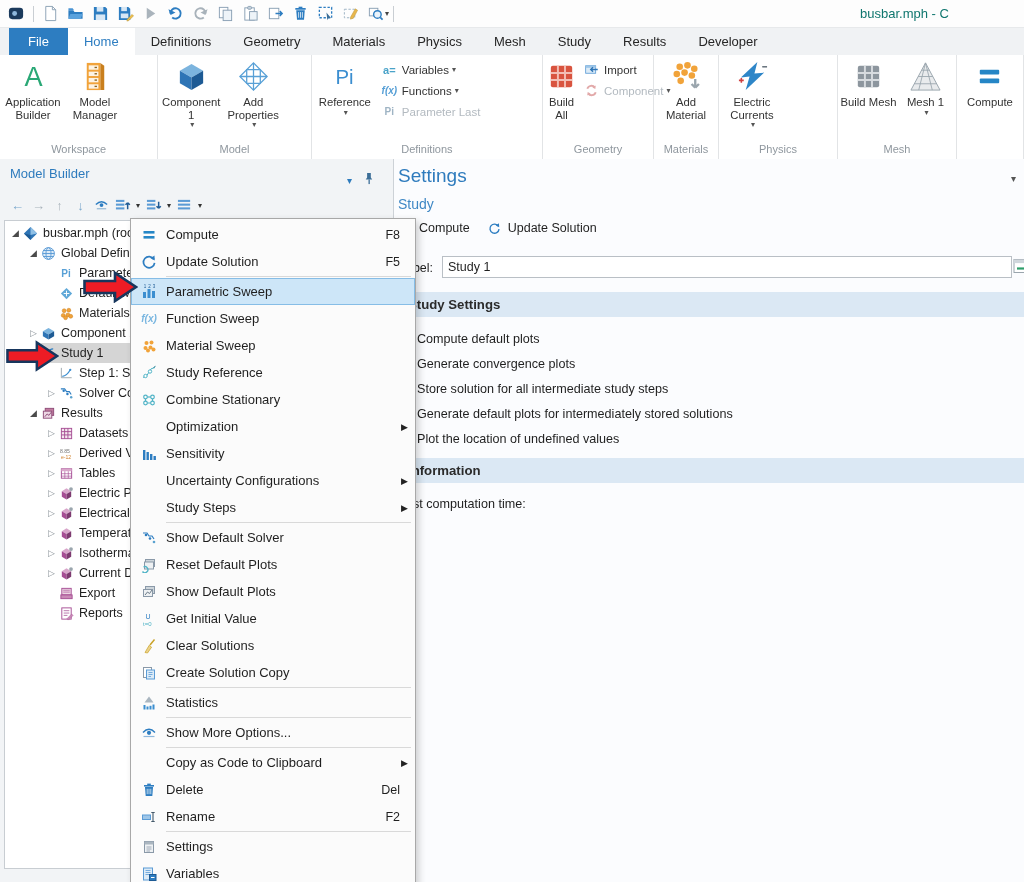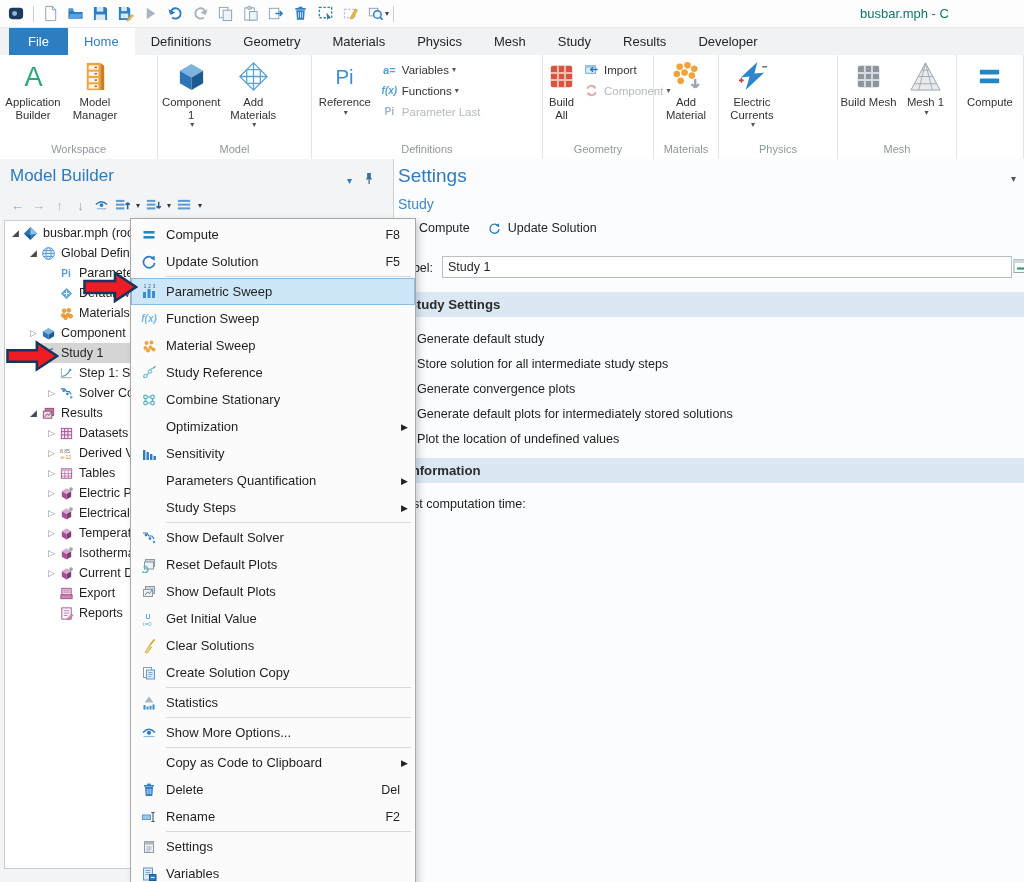--- a/index.html
+++ b/index.html
@@ -31,21 +31,21 @@
   .smallbtn{display:flex;align-items:center;height:21px;font-size:11.5px;color:#333;padding:0 5px;white-space:nowrap}
   .smallbtn .ic16{width:17px;height:15px;margin-right:4px;display:flex;align-items:center;justify-content:center}
   .smallbtn .ic16 svg{width:15px;height:15px}
   .smallbtn.disabled{color:#b3bac0}
   .caret{font-size:8px;color:#555;margin-left:3px}
   .bigbtn .caret{margin-left:2px}
   
   #main{position:absolute;top:159px;left:0;right:0;bottom:0;background:#f2f4f6}
   
   #mb{position:absolute;left:0;top:0;width:393px;bottom:0;background:#f2f4f6}
-  #mb-title{position:absolute;left:10px;top:7px;font-size:17px;color:#2e7bbd}
+  #mb-title{position:absolute;left:10px;top:7px;font-size:13px;color:#2e7bbd}
   #mb-hicons{position:absolute;right:18px;top:12px;display:flex;gap:10px;align-items:center}
   #mb-hicons .hi{font-size:10px;color:#2e7bbd}
   #mb-hicons svg{width:13px;height:13px}
   #mb-tools{position:absolute;left:8px;top:37px;display:flex;align-items:center;gap:2px}
   .mtool{min-width:19px;height:19px;display:flex;align-items:center;justify-content:center;font-size:13px}
   .mtool svg{width:17px;height:15px}
   .mdd{font-size:8px;color:#333;margin:0 2px}
   #tree-box{position:absolute;left:4px;right:0;top:61px;bottom:13px;background:#fff;border:1px solid #c8cdd2;overflow:hidden;padding-top:2px}
   .trow{height:20px;display:flex;align-items:center;font-size:12.5px;color:#1f1f1f;position:relative;white-space:nowrap}
   .trow.sel::before{content:"";position:absolute;left:36px;right:0;top:0;bottom:0;background:#d5d5d5}
@@ -253,21 +253,21 @@
               <polygon points="29,11 17,18 17,31 29,24" fill="#1d5a94"></polygon>
             </svg></span>
           <span>Component 1</span>
           <span class="caret">▾</span>
         </div>
         <div class="bigbtn">
           <span class="bsvg"><svg viewBox="0 0 34 34" fill="none" stroke="#58a0d6" stroke-width="1.3">
               <polygon points="17,3 31,17 17,31 3,17"></polygon>
               <path d="M3 17h28M17 3v28M10 10h14v14H10z"></path>
             </svg></span>
-          <span>Add Materials</span>
+          <span>Add Properties</span>
           <span class="caret">▾</span>
         </div>
       </div>
       <div class="rgroup-label">Model</div>
     </div>
     <div class="rgroup" style="width: 248px;">
       <div class="rgroup-body">
         <div class="bigbtn">
           <span class="bsvg"><svg viewBox="0 0 34 34">
               <text x="17" y="25" text-anchor="middle" font-size="21" fill="#3b8ed0" font-family="Liberation Sans,sans-serif">Pi</text>
@@ -722,29 +722,29 @@
           </svg>
       </span>
     </div>
 
     <div class="sect" id="sect-study">
       <span class="stitle">Study Settings</span>
     </div>
     <div id="chk-area">
         <div class="chkrow">
           <span class="chkbox"></span>
-          <span class="chklbl">Generate default study</span>
+          <span class="chklbl">Compute default plots</span>
+        </div>
+        <div class="chkrow">
+          <span class="chkbox"></span>
+          <span class="chklbl">Generate convergence plots</span>
         </div>
         <div class="chkrow">
           <span class="chkbox"></span>
           <span class="chklbl">Store solution for all intermediate study steps</span>
-        </div>
-        <div class="chkrow">
-          <span class="chkbox"></span>
-          <span class="chklbl">Generate convergence plots</span>
         </div>
         <div class="chkrow">
           <span class="chkbox"></span>
           <span class="chklbl">Generate default plots for intermediately stored solutions</span>
         </div>
         <div class="chkrow">
           <span class="chkbox"></span>
           <span class="chklbl">Plot the location of undefined values</span>
         </div>
       </div>
@@ -853,21 +853,21 @@
             <rect x="5.5" y="6" width="2.4" height="8"></rect>
             <rect x="9" y="8" width="2.4" height="6"></rect>
             <rect x="12.5" y="10" width="2.4" height="4"></rect>
           </g>
         </svg>
       </span>
       <span class="mlbl">Sensitivity</span>
     </div>
     <div class="mi">
       <span class="mic"></span>
-      <span class="mlbl">Parameters Quantification</span>
+      <span class="mlbl">Uncertainty Configurations</span>
       <span class="msub">▶</span>
     </div>
     <div class="mi">
       <span class="mic"></span>
       <span class="mlbl">Study Steps</span>
       <span class="msub">▶</span>
     </div>
     <div class="msep"></div>
     <div class="mi">
       <span class="mic">

